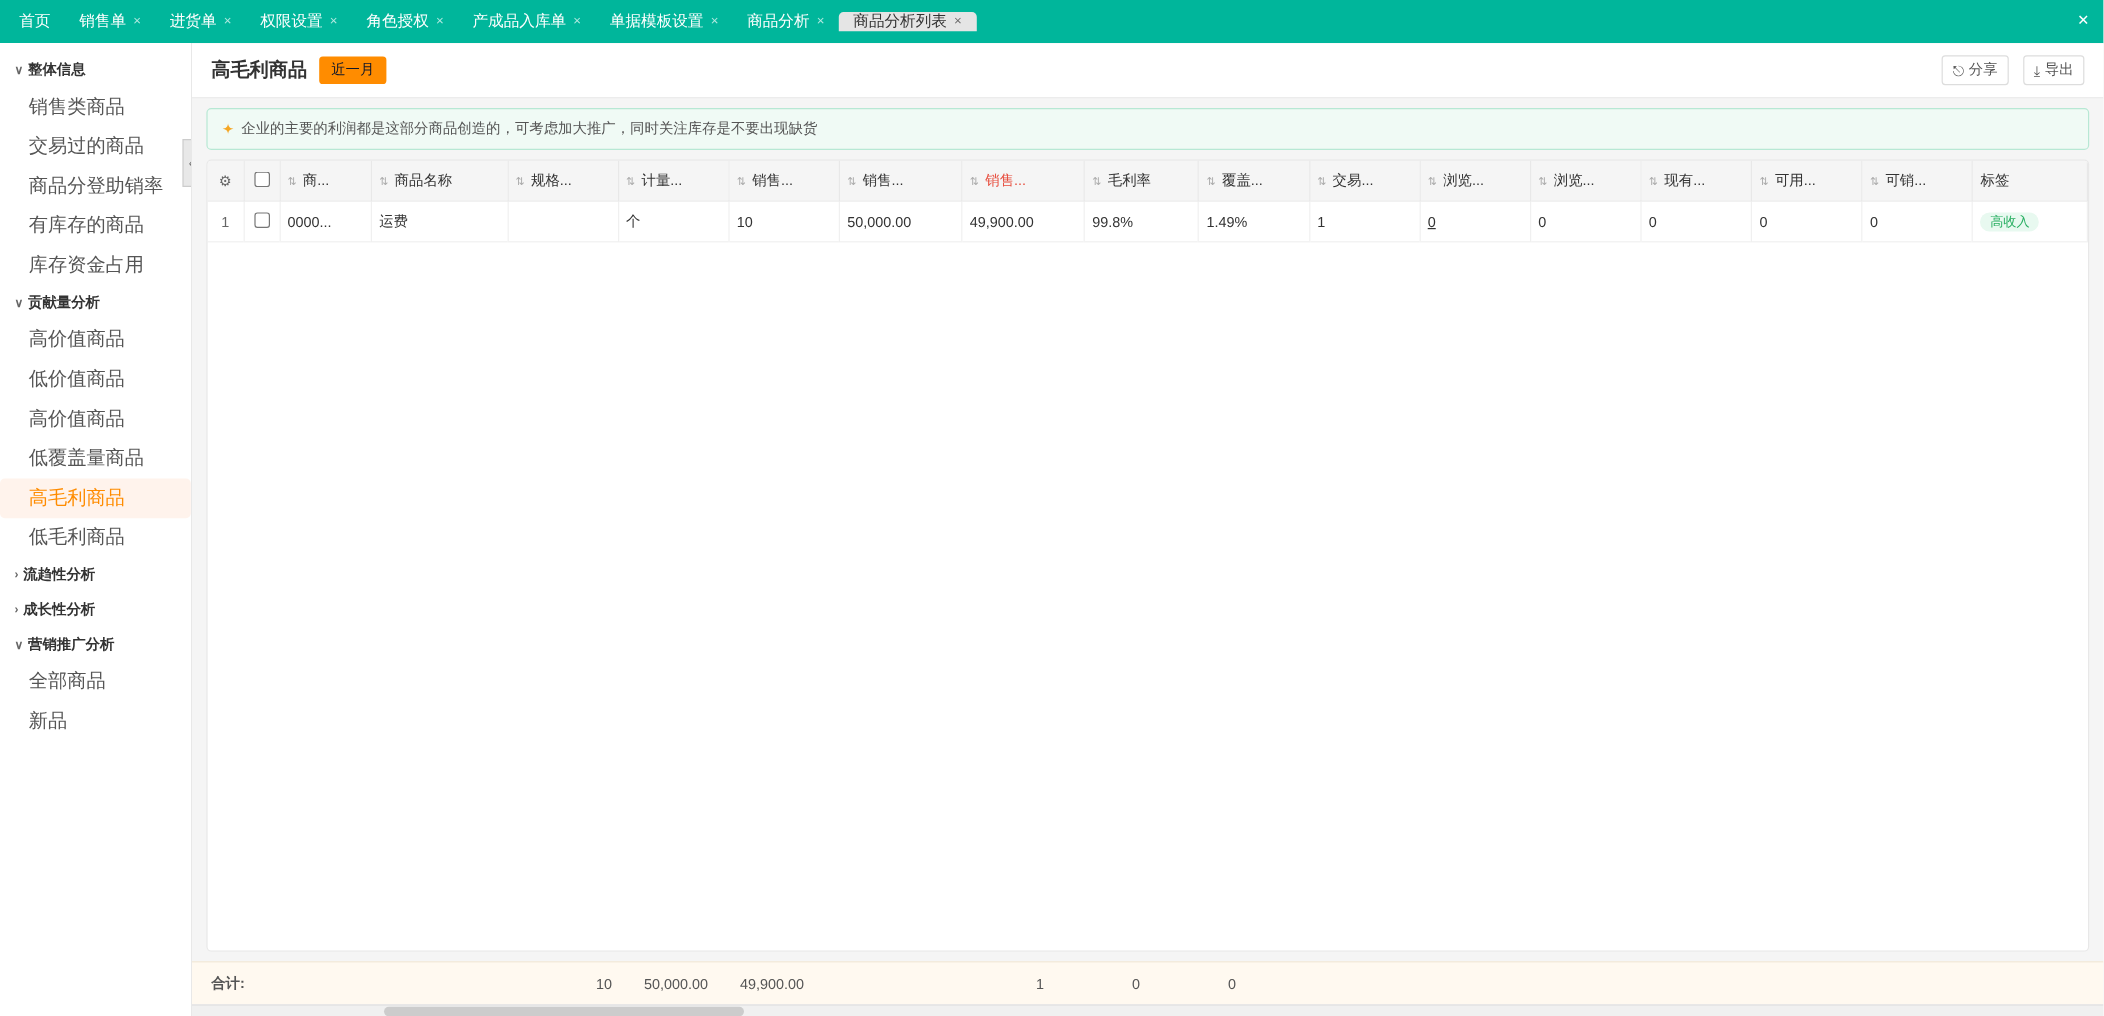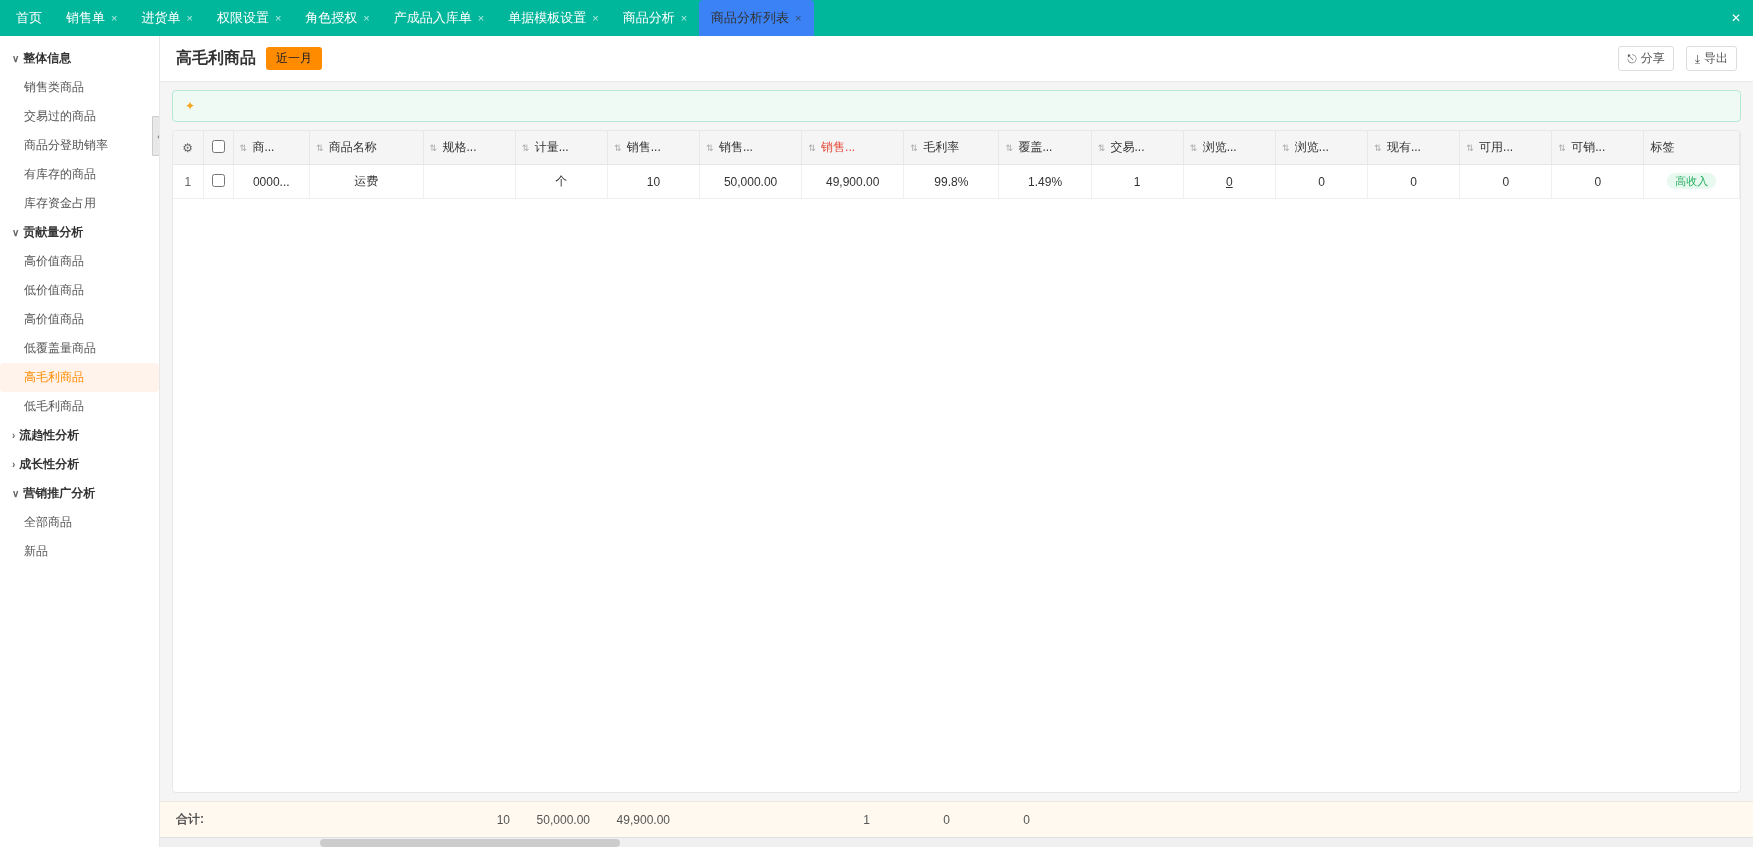--- a/index.html
+++ b/index.html
@@ -2,36 +2,36 @@
 <html><head>
   <meta charset="utf-8">
   <style>
     * { box-sizing: border-box; margin: 0; padding: 0; }
     body { font-family: 'Microsoft YaHei', Arial, sans-serif; font-size: 12px; background: #f5f5f5; overflow: hidden; }
 
     
     .top-nav {
       background: #00b69b;
       display: flex;
-      align-items: center;
+      align-items: flex-start;
       height: 36px;
-      padding: 0 4px;
+      padding: 10px 4px;
       color: white;
     }
     .nav-item {
       padding: 0 12px;
       height: 100%;
       display: flex;
       align-items: center;
       cursor: pointer;
       font-size: 13px;
       white-space: nowrap;
       color: white;
     }
-    .nav-item.active { background: #3b82f6; color: #333; border-radius: 4px 4px 0 0; }
+    .nav-item.active { background: #e5e5e5; color: #333; border-radius: 4px 4px 0 0; }
     .nav-item .close-x {
       margin-left: 6px;
       font-size: 11px;
       opacity: 0.7;
       cursor: pointer;
     }
     .nav-right {
       margin-left: auto;
       padding: 0 8px;
       cursor: pointer;
@@ -62,21 +62,21 @@
       cursor: pointer;
       font-weight: bold;
     }
     .sidebar-group-header .arrow {
       font-size: 10px;
       margin-right: 4px;
       color: #666;
     }
     .sidebar-item {
       padding: 6px 12px 6px 24px;
-      font-size: 12px;
+      font-size: 16px;
       color: #555;
       cursor: pointer;
       white-space: nowrap;
     }
     .sidebar-item.active {
       background: #fff3ec;
       color: #ff8c00;
       border-radius: 4px;
     }
     .collapse-btn {
@@ -217,21 +217,20 @@
       margin-right: 2px;
     }
     tbody tr {
       border-bottom: 1px solid #f0f0f0;
     }
     tbody td {
       padding: 8px 6px;
       border-right: 1px solid #f0f0f0;
       white-space: nowrap;
       color: #333;
-      text-align: center;
     }
     .tag-badge {
       background: #e8f9f0;
       color: #27ae60;
       padding: 2px 8px;
       border-radius: 10px;
       font-size: 11px;
     }
     .link-underline {
       text-decoration: underline;
@@ -405,20 +404,21 @@
         </button>
         <button class="action-btn">
           <span>⤓</span>
           <span>导出</span>
         </button>
       </div>
     </div>
 
     <div class="info-banner">
       <span class="info-icon">✦</span>
+      <span>企业的主要的利润都是这部分商品创造的，可考虑加大推广，同时关注库存是不要出现缺货</span>
     </div>
 
     <div class="table-wrapper">
       <table>
         <thead>
           <tr>
             <th class="num-col">
               <span>⚙</span>
             </th>
             <th class="checkbox-col">

